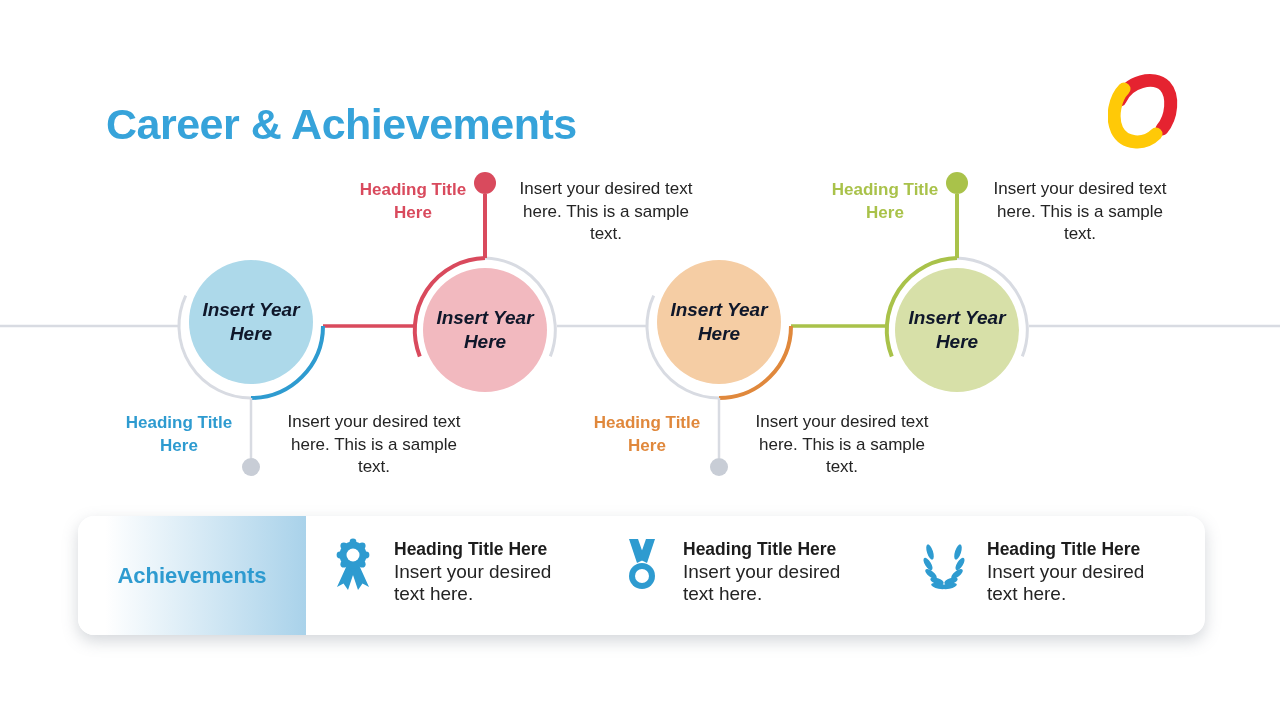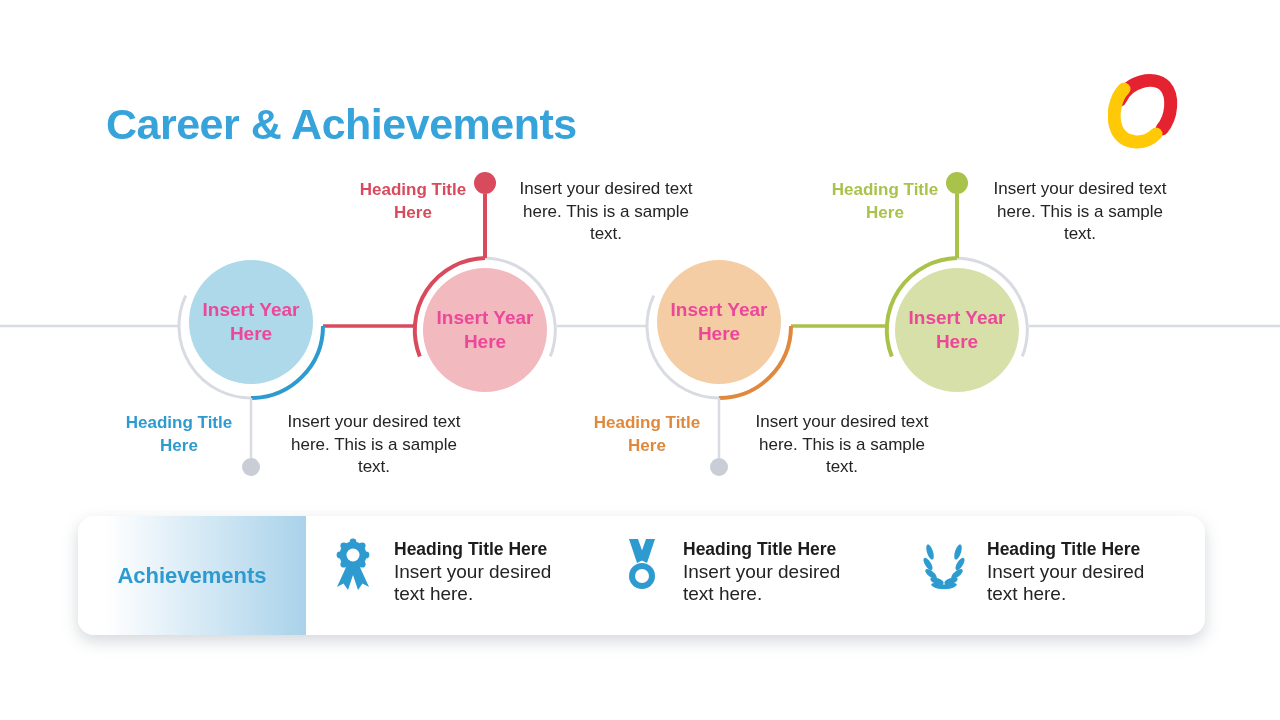--- a/index.html
+++ b/index.html
@@ -9,21 +9,21 @@
   }
   .page-title{
     position:absolute;left:106px;top:100px;
     font-size:43px;font-weight:bold;letter-spacing:-0.5px;
     color:var(--title_blue);
   }
   .logo{position:absolute;left:1108px;top:68px;}
   .tl-svg{position:absolute;left:0;top:162px;}
   .year-label{
     position:absolute;width:120px;text-align:center;
-    font-size:19px;line-height:24px;font-weight:bold;color:#ec4899;
+    font-size:19px;line-height:24px;font-weight:bold;color:#0f172a;font-style:italic;
   }
   .m-heading{
     position:absolute;width:140px;text-align:center;
     font-size:17px;line-height:23px;font-weight:bold;
   }
   .m-desc{
     position:absolute;width:180px;text-align:center;
     font-size:17px;line-height:22.5px;color:var(--text_dark);
   }
   .ach-bar{

